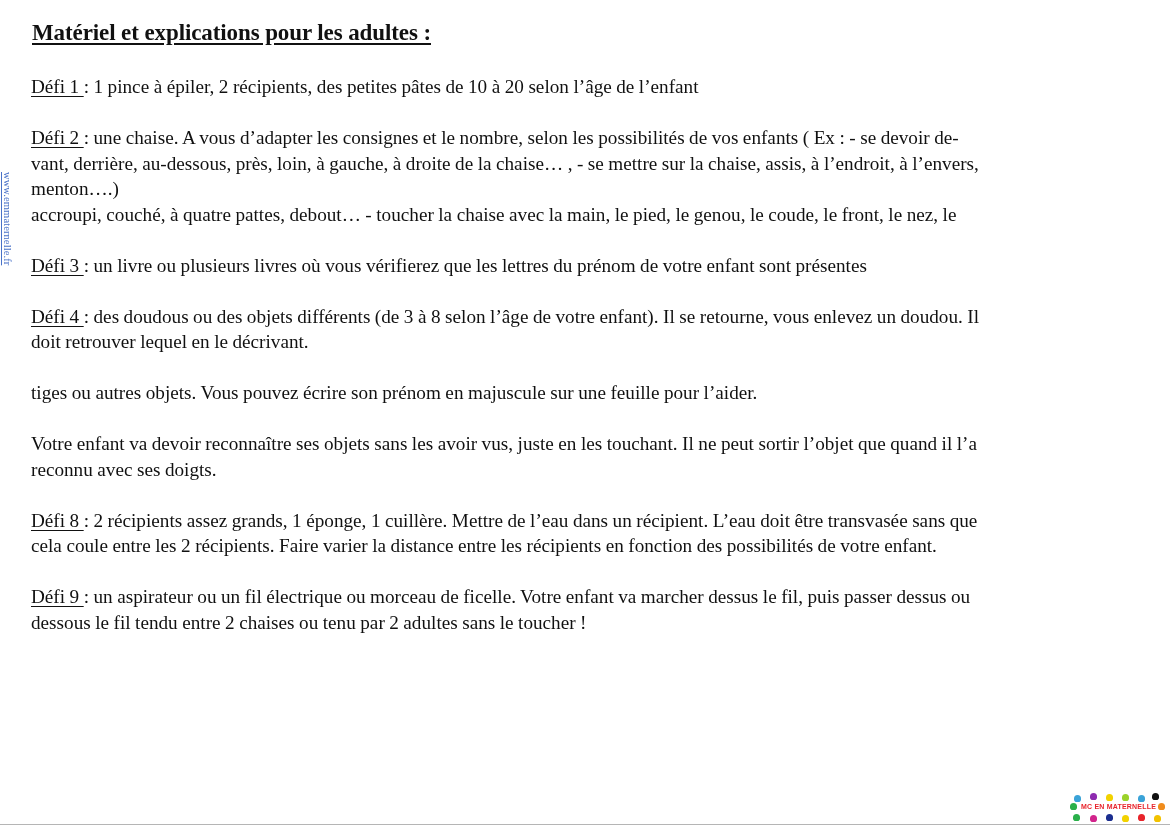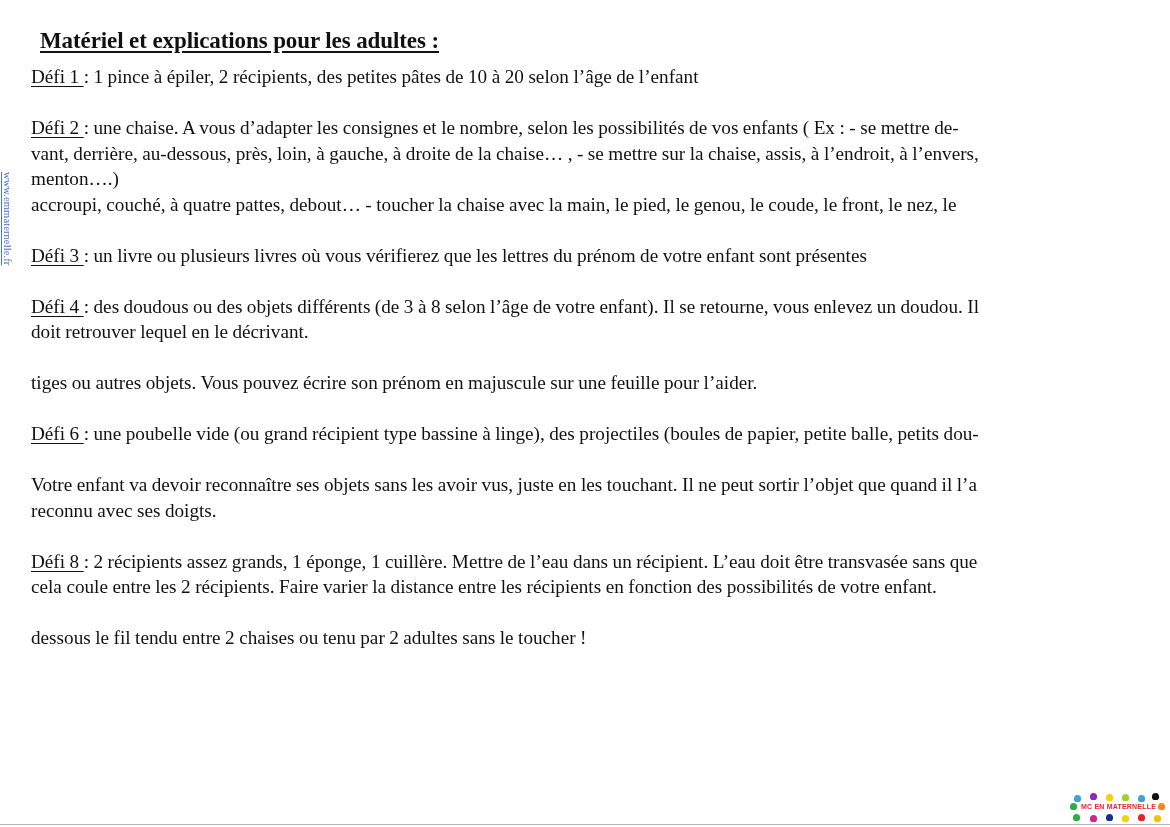--- a/index.html
+++ b/index.html
@@ -22,26 +22,26 @@
     }
     .title {
       position: absolute;
       left: 32px;
       top: 20px;
       font-size: 23px;
       font-weight: bold;
       text-decoration: underline;
       text-underline-offset: 3px;
       letter-spacing: -0.1px;
-      margin: 8px;
+      margin: 0;
     }
     .defis {
       position: absolute;
       left: 31px;
-      top: 64px;
+      top: 74px;
       width: 1115px;
     }
     .defi {
       font-size: 19.2px;
       line-height: 25.5px;
       margin: 0 0 25.5px 0;
       text-align: left;
       word-spacing: -0.3px;
     }
     .defi .label {
@@ -104,54 +104,54 @@
 
   <div class="side-url">www.emmaternelle.fr</div>
 
   <div class="defis">
 
     <p class="defi">
       <span class="line"><span class="label">Défi 1 </span><span>: 1 pince à épiler, 2 récipients, des petites pâtes de 10 à 20 selon l’âge de l’enfant</span></span>
     </p>
 
     <p class="defi">
-      <span class="line"><span class="label">Défi 2 </span><span>: une chaise. A vous d’adapter les consignes et le nombre, selon les possibilités de vos enfants ( Ex : - se mettre de-</span></span>
+      <span class="line"><span class="label">Défi 2 </span><span>: une chaise. A vous d’adapter les consignes et le nombre, selon les possibilités de vos enfants ( Ex : - se devoir de-</span></span>
       <span class="line">vant, derrière, au-dessous, près, loin, à gauche, à droite de la chaise… , - se mettre sur la chaise, assis, à l’endroit, à l’envers,</span>
       <span class="line">menton….)</span>
       <span class="line">accroupi, couché, à quatre pattes, debout… - toucher la chaise avec la main, le pied, le genou, le coude, le front, le nez, le</span>
     </p>
 
     <p class="defi">
       <span class="line"><span class="label">Défi 3 </span><span>: un livre ou plusieurs livres où vous vérifierez que les lettres du prénom de votre enfant sont présentes</span></span>
     </p>
 
     <p class="defi">
       <span class="line"><span class="label">Défi 4 </span><span>: des doudous ou des objets différents (de 3 à 8 selon l’âge de votre enfant). Il se retourne, vous enlevez un doudou. Il</span></span>
       <span class="line">doit retrouver lequel en le décrivant.</span>
     </p>
 
     <p class="defi">
       <span class="line">tiges ou autres objets. Vous pouvez écrire son prénom en majuscule sur une feuille pour l’aider.</span>
     </p>
 
     <p class="defi">
-      <span class="line"><span class="label">Défi 6 </span><span>: une poubelle vide (ou grand récipient type bassine à linge), des projectiles (boules de papier, petite balle, petits dou-</span></span>
     </p>
 
     <p class="defi">
       <span class="line">Votre enfant va devoir reconnaître ses objets sans les avoir vus, juste en les touchant. Il ne peut sortir l’objet que quand il l’a</span>
       <span class="line">reconnu avec ses doigts.</span>
     </p>
 
     <p class="defi">
       <span class="line"><span class="label">Défi 8 </span><span>: 2 récipients assez grands, 1 éponge, 1 cuillère. Mettre de l’eau dans un récipient. L’eau doit être transvasée sans que</span></span>
       <span class="line">cela coule entre les 2 récipients. Faire varier la distance entre les récipients en fonction des possibilités de votre enfant.</span>
     </p>
 
     <p class="defi">
+      <span class="line"><span class="label">Défi 9 </span><span>: un aspirateur ou un fil électrique ou morceau de ficelle. Votre enfant va marcher dessus le fil, puis passer dessus ou</span></span>
       <span class="line">dessous le fil tendu entre 2 chaises ou tenu par 2 adultes sans le toucher !</span>
     </p>
 
   </div>
 
   <div class="logo">
     <span class="hand" style="left:4px;top:2px;background:#3aa3d8"></span>
     <span class="hand" style="left:20px;top:0px;background:#8e2bb0"></span>
     <span class="hand" style="left:36px;top:1px;background:#f2d200"></span>
     <span class="hand" style="left:52px;top:1px;background:#9bd22a"></span>

